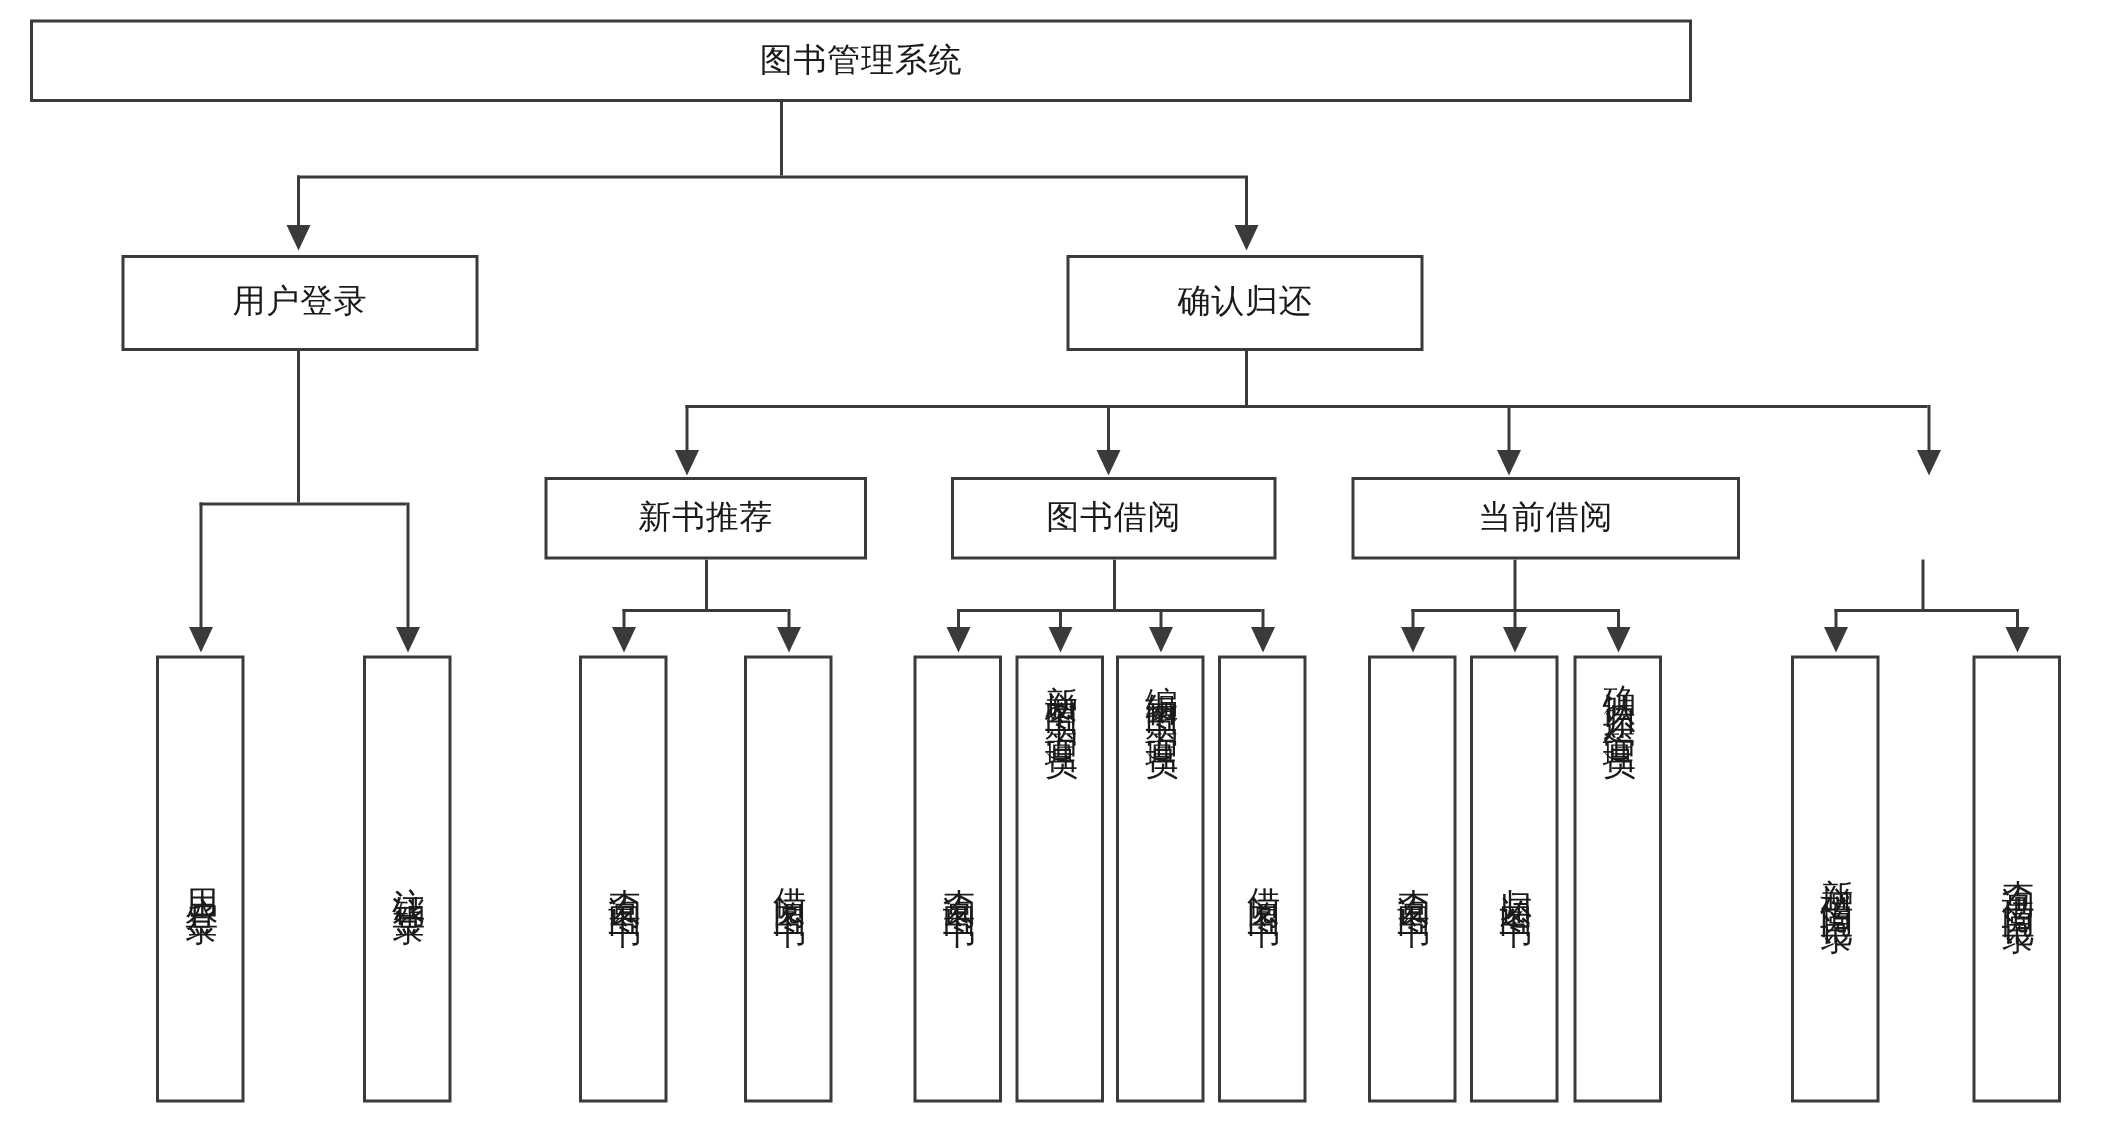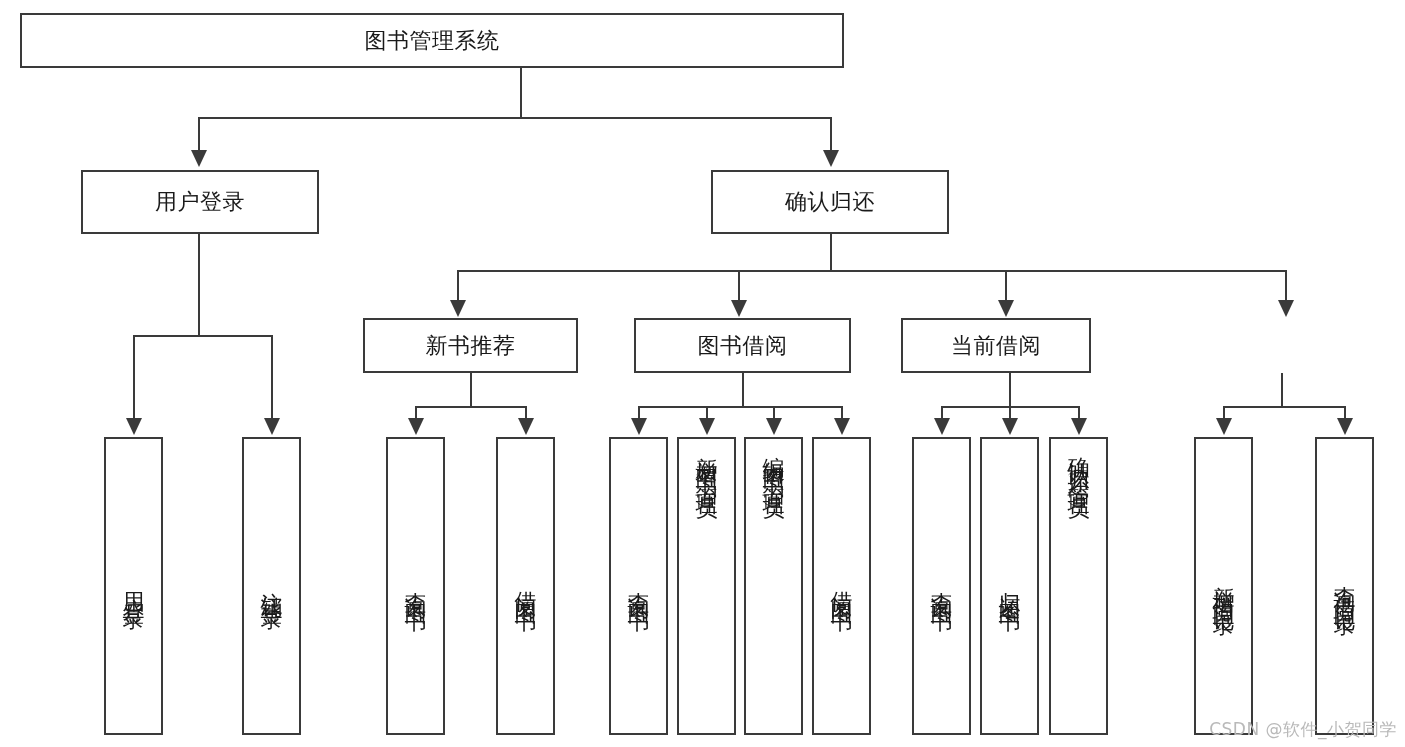--- a/index.html
+++ b/index.html
@@ -73,21 +73,21 @@
     z-index:5;
     white-space:nowrap;
     font-family:"DejaVu Sans","Liberation Sans",sans-serif;
   }
 </style>
 </head>
 <body>
 
 <div id="diagram">
 
-  <div class="node horiz root" style="left:20px;top:13px;width:824px;height:55px;">
+  <div class="node horiz root" style="left:20px;top:13px;width:1108px;height:55px;">
     <span class="label">图书管理系统</span>
   </div>
 
   <div class="vline" style="left:520px;top:68px;height:49px;"></div>
 
   <div class="hline" style="left:198px;top:117px;width:632px;"></div>
 
   <div class="vline" style="left:198px;top:117px;height:36px;"></div>
   <div class="arrow" style="left:191px;top:150px;"></div>
   <div class="vline" style="left:830px;top:117px;height:36px;"></div>
@@ -124,21 +124,21 @@
   <div class="arrow" style="left:1278px;top:300px;"></div>
 
   <div class="node horiz" style="left:634px;top:318px;width:217px;height:55px;">
     <span class="label">图书借阅</span>
   </div>
 
   <div class="node horiz" style="left:363px;top:318px;width:215px;height:55px;">
     <span class="label">新书推荐</span>
   </div>
 
-  <div class="node horiz" style="left:901px;top:318px;width:190px;height:55px;">
+  <div class="node horiz" style="left:901px;top:318px;width:259px;height:55px;">
     <span class="label">当前借阅</span>
   </div>
 
 
   <div class="vline" style="left:470px;top:373px;height:33px;"></div>
   <div class="hline" style="left:415px;top:406px;width:110px;"></div>
   <div class="vline" style="left:415px;top:406px;height:14px;"></div>
   <div class="arrow" style="left:408px;top:418px;"></div>
   <div class="vline" style="left:525px;top:406px;height:14px;"></div>
   <div class="arrow" style="left:518px;top:418px;"></div>
@@ -207,15 +207,14 @@
     <span class="label">确认归还（管理员）</span>
   </div>
 
   <div class="node vert center" style="left:1194px;top:437px;width:59px;height:298px;">
     <span class="label">新增借阅记录</span>
   </div>
   <div class="node vert center" style="left:1315px;top:437px;width:59px;height:298px;">
     <span class="label">查询借阅记录</span>
   </div>
 
-  <div class="watermark">CSDN @软件_小贺同学</div>
 
 </div>
 
 </body></html>

